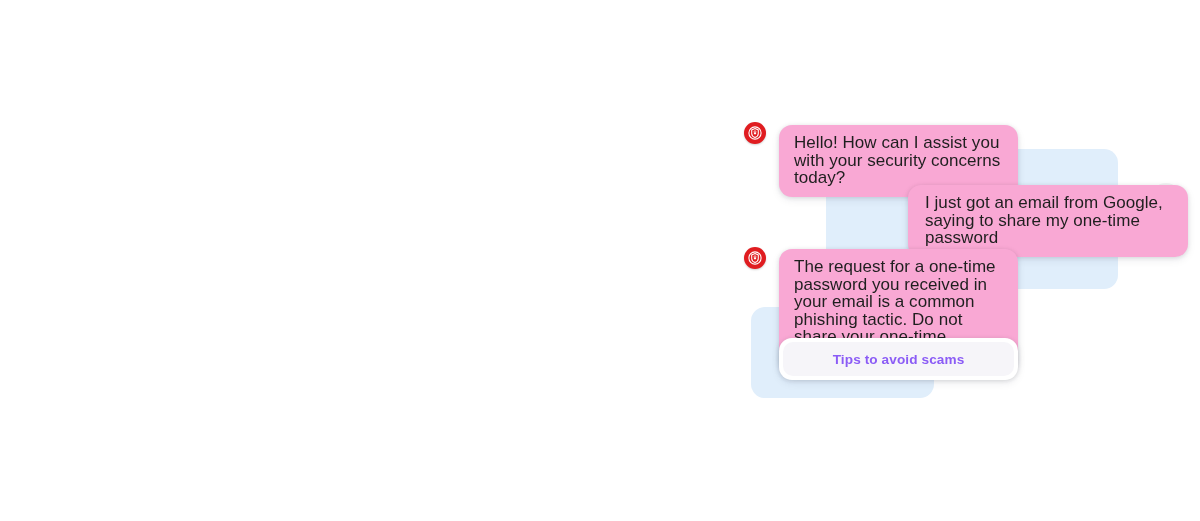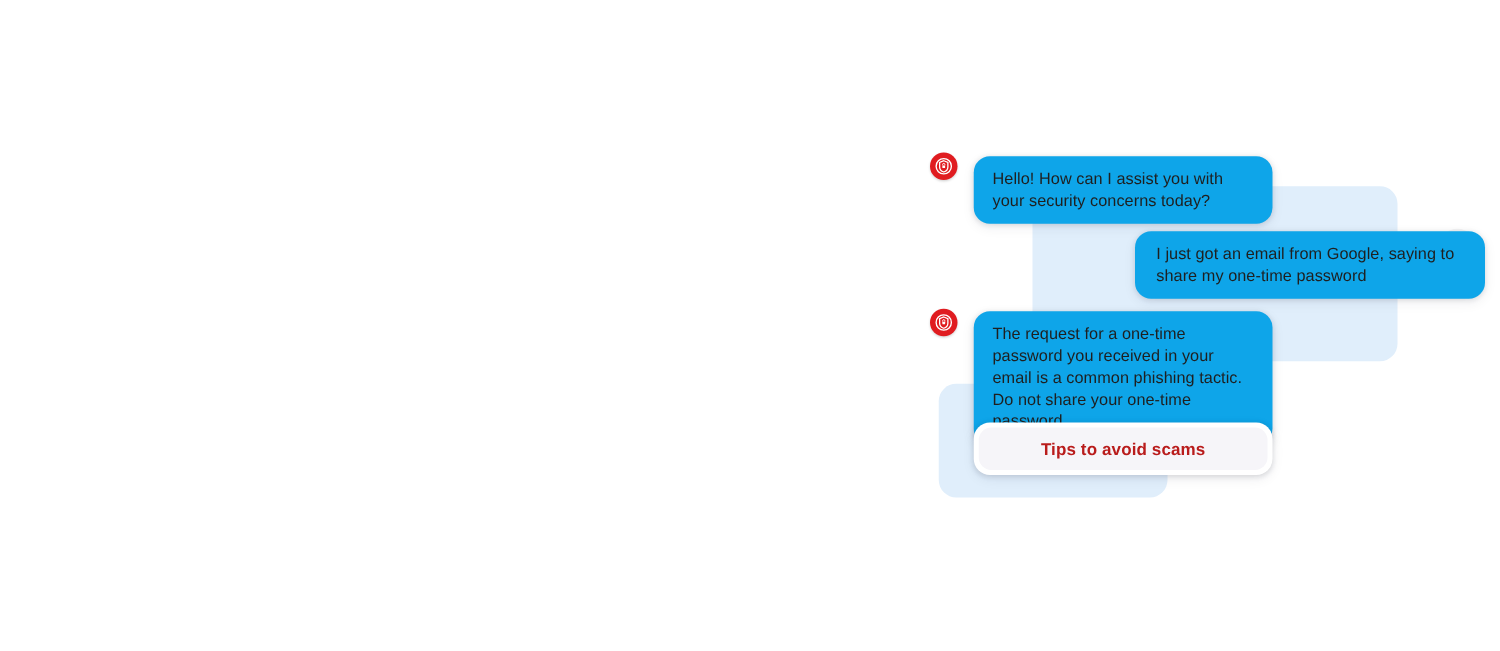--- a/index.html
+++ b/index.html
@@ -71,27 +71,27 @@
     justify-content: center;
     box-shadow: 0 1px 2px rgba(0,0,0,0.18);
   }
   #bot-avatar-1 { left: 744px; top: 122px; }
   #bot-avatar-2 { left: 744px; top: 247px; }
   .bot-avatar svg { display: block; }
 
   
   .bubble {
     position: absolute;
-    background: #0ea5e9;
+    background: #f9a8d4;
     border-radius: 13px;
     box-shadow: 0 1px 4px rgba(22,30,50,0.13), 0 3px 10px rgba(22,30,50,0.07);
     z-index: 3;
     box-sizing: border-box;
     color: #1f1f1f;
-    font-size: 13px;
+    font-size: 17px;
     line-height: 17.5px;
     letter-spacing: 0.05px;
   }
 
   #bubble-greeting {
     left: 779px;
     top: 125px;
     width: 239px;
     padding: 9px 15px 10px 15px;
   }
@@ -127,21 +127,21 @@
   }
   #suggestion-chip {
     width: 100%;
     height: 100%;
     background: #f6f5f9;
     border: none;
     border-radius: 10px;
     font-family: "Liberation Sans", sans-serif;
     font-size: 13.6px;
     font-weight: bold;
-    color: #b91c1c;
+    color: #8b5cf6;
     letter-spacing: 0.1px;
     cursor: pointer;
     display: flex;
     align-items: center;
     justify-content: center;
     padding: 0;
   }
 </style>
 </head>
 <body>

